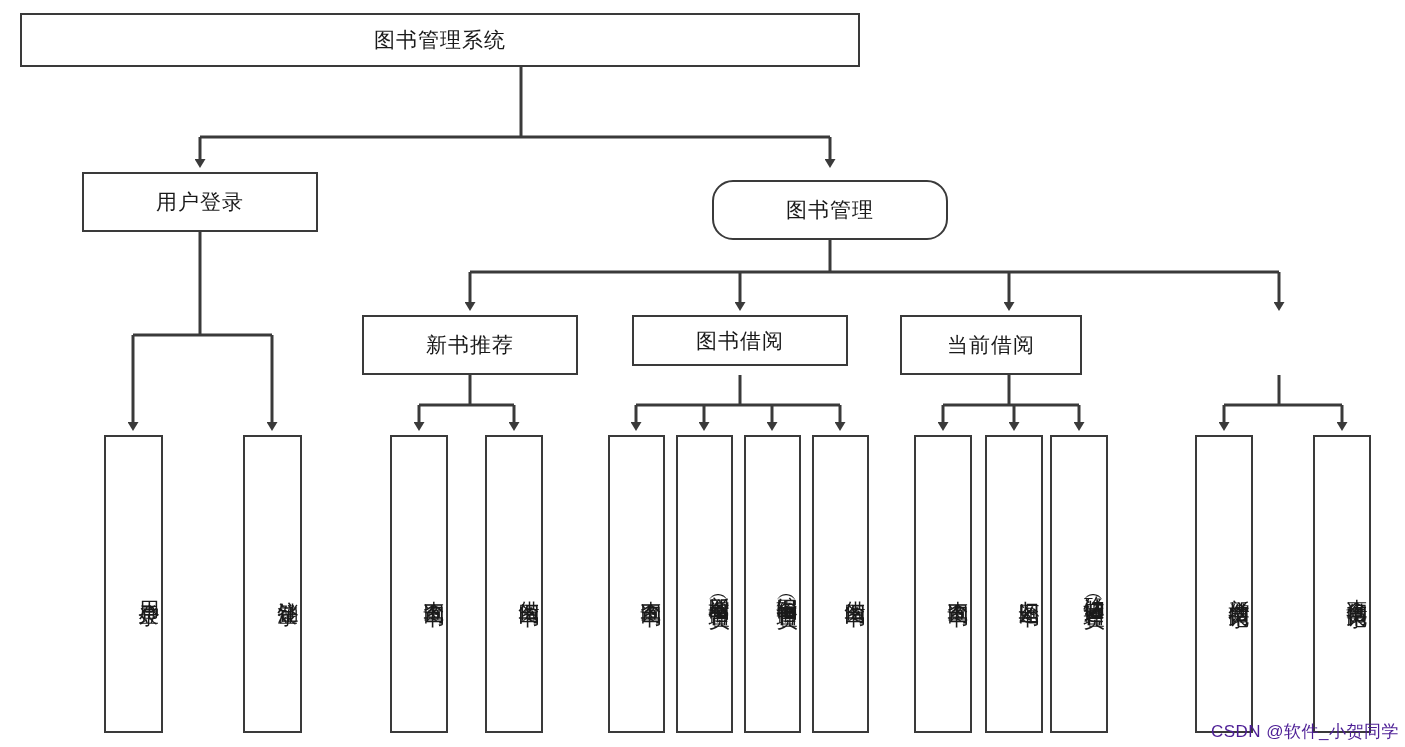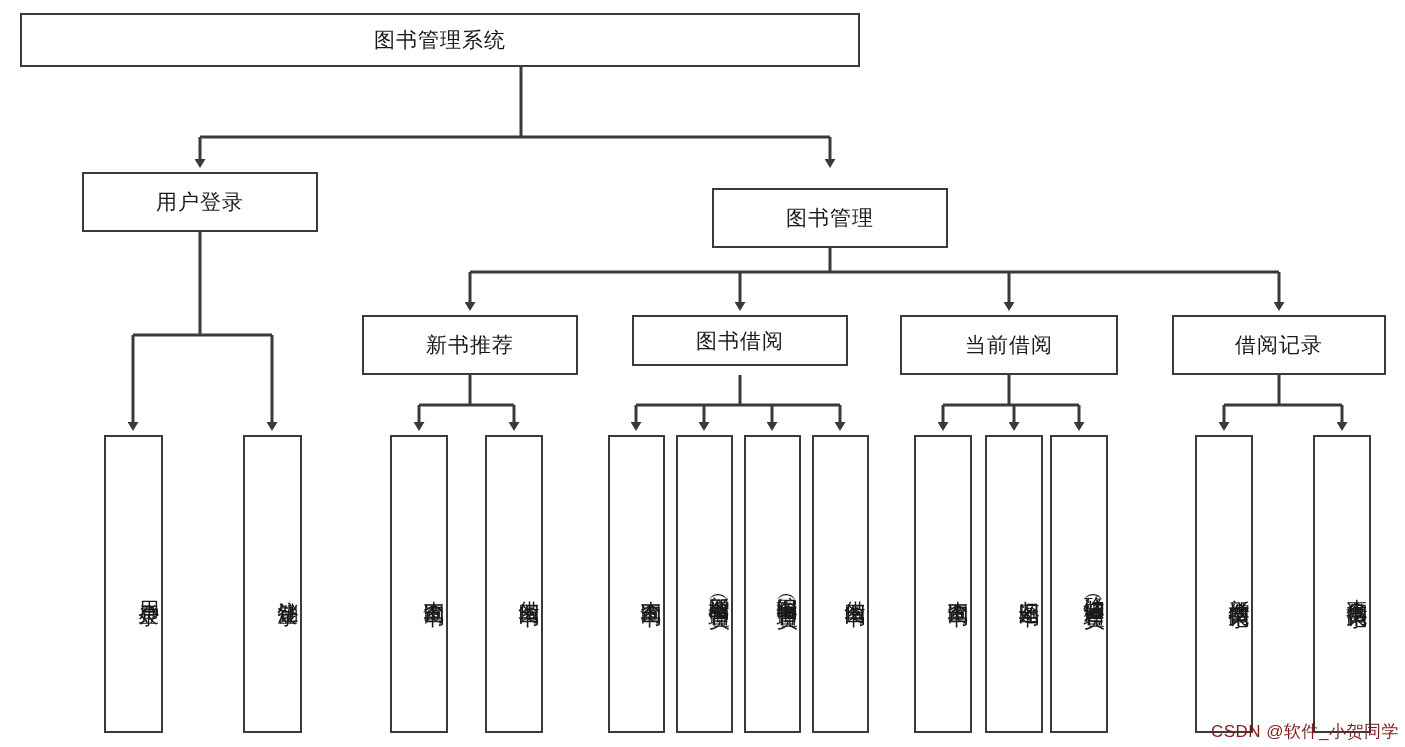--- a/index.html
+++ b/index.html
@@ -53,21 +53,21 @@
   .node.v > span {
     writing-mode: vertical-rl;
     text-orientation: upright;
     display: block;
   }
   .watermark {
     position: absolute;
     right: 6px;
     bottom: 4px;
     font-size: 17px;
-    color: #7f1d1d;
+    color: #4c1d95;
     letter-spacing: 0.5px;
     white-space: nowrap;
   }
 </style>
 </head>
 <body>
 
 <div id="canvas">
 
   <svg class="wires" viewBox="0 0 1405 747" xmlns="http://www.w3.org/2000/svg">
@@ -120,35 +120,32 @@
     </g>
   </svg>
 
   <div class="node h" style="left:20px; top:13px; width:840px; height:54px;">
     <span>图书管理系统</span>
   </div>
 
   <div class="node h" style="left:82px; top:172px; width:236px; height:60px;">
     <span>用户登录</span>
   </div>
-  <div class="node h" style="left:712px; top:188px; width:236px; height:60px;">
+  <div class="node h" style="left:712px; top:180px; width:236px; height:60px;border-radius:21px;">
     <span>图书管理</span>
   </div>
 
   <div class="node h" style="left:362px; top:315px; width:216px; height:60px;align-items:center;">
     <span>新书推荐</span>
   </div>
   <div class="node h" style="left:632px; top:315px; width:216px; height:51px;">
     <span>图书借阅</span>
   </div>
-  <div class="node h" style="left:900px; top:315px; width:218px; height:60px;">
+  <div class="node h" style="left:900px; top:315px; width:182px; height:60px;">
     <span>当前借阅</span>
-  </div>
-  <div class="node h" style="left:1172px; top:315px; width:214px; height:60px;">
-    <span>借阅记录</span>
   </div>
 
   <div class="node v" style="left:104px; top:435px; width:59px; height:298px;">
     <span>用户登录</span>
   </div>
   <div class="node v" style="left:243px; top:435px; width:59px; height:298px;">
     <span>注销登录</span>
   </div>
 
   <div class="node v" style="left:390px; top:435px; width:58px; height:298px;">

